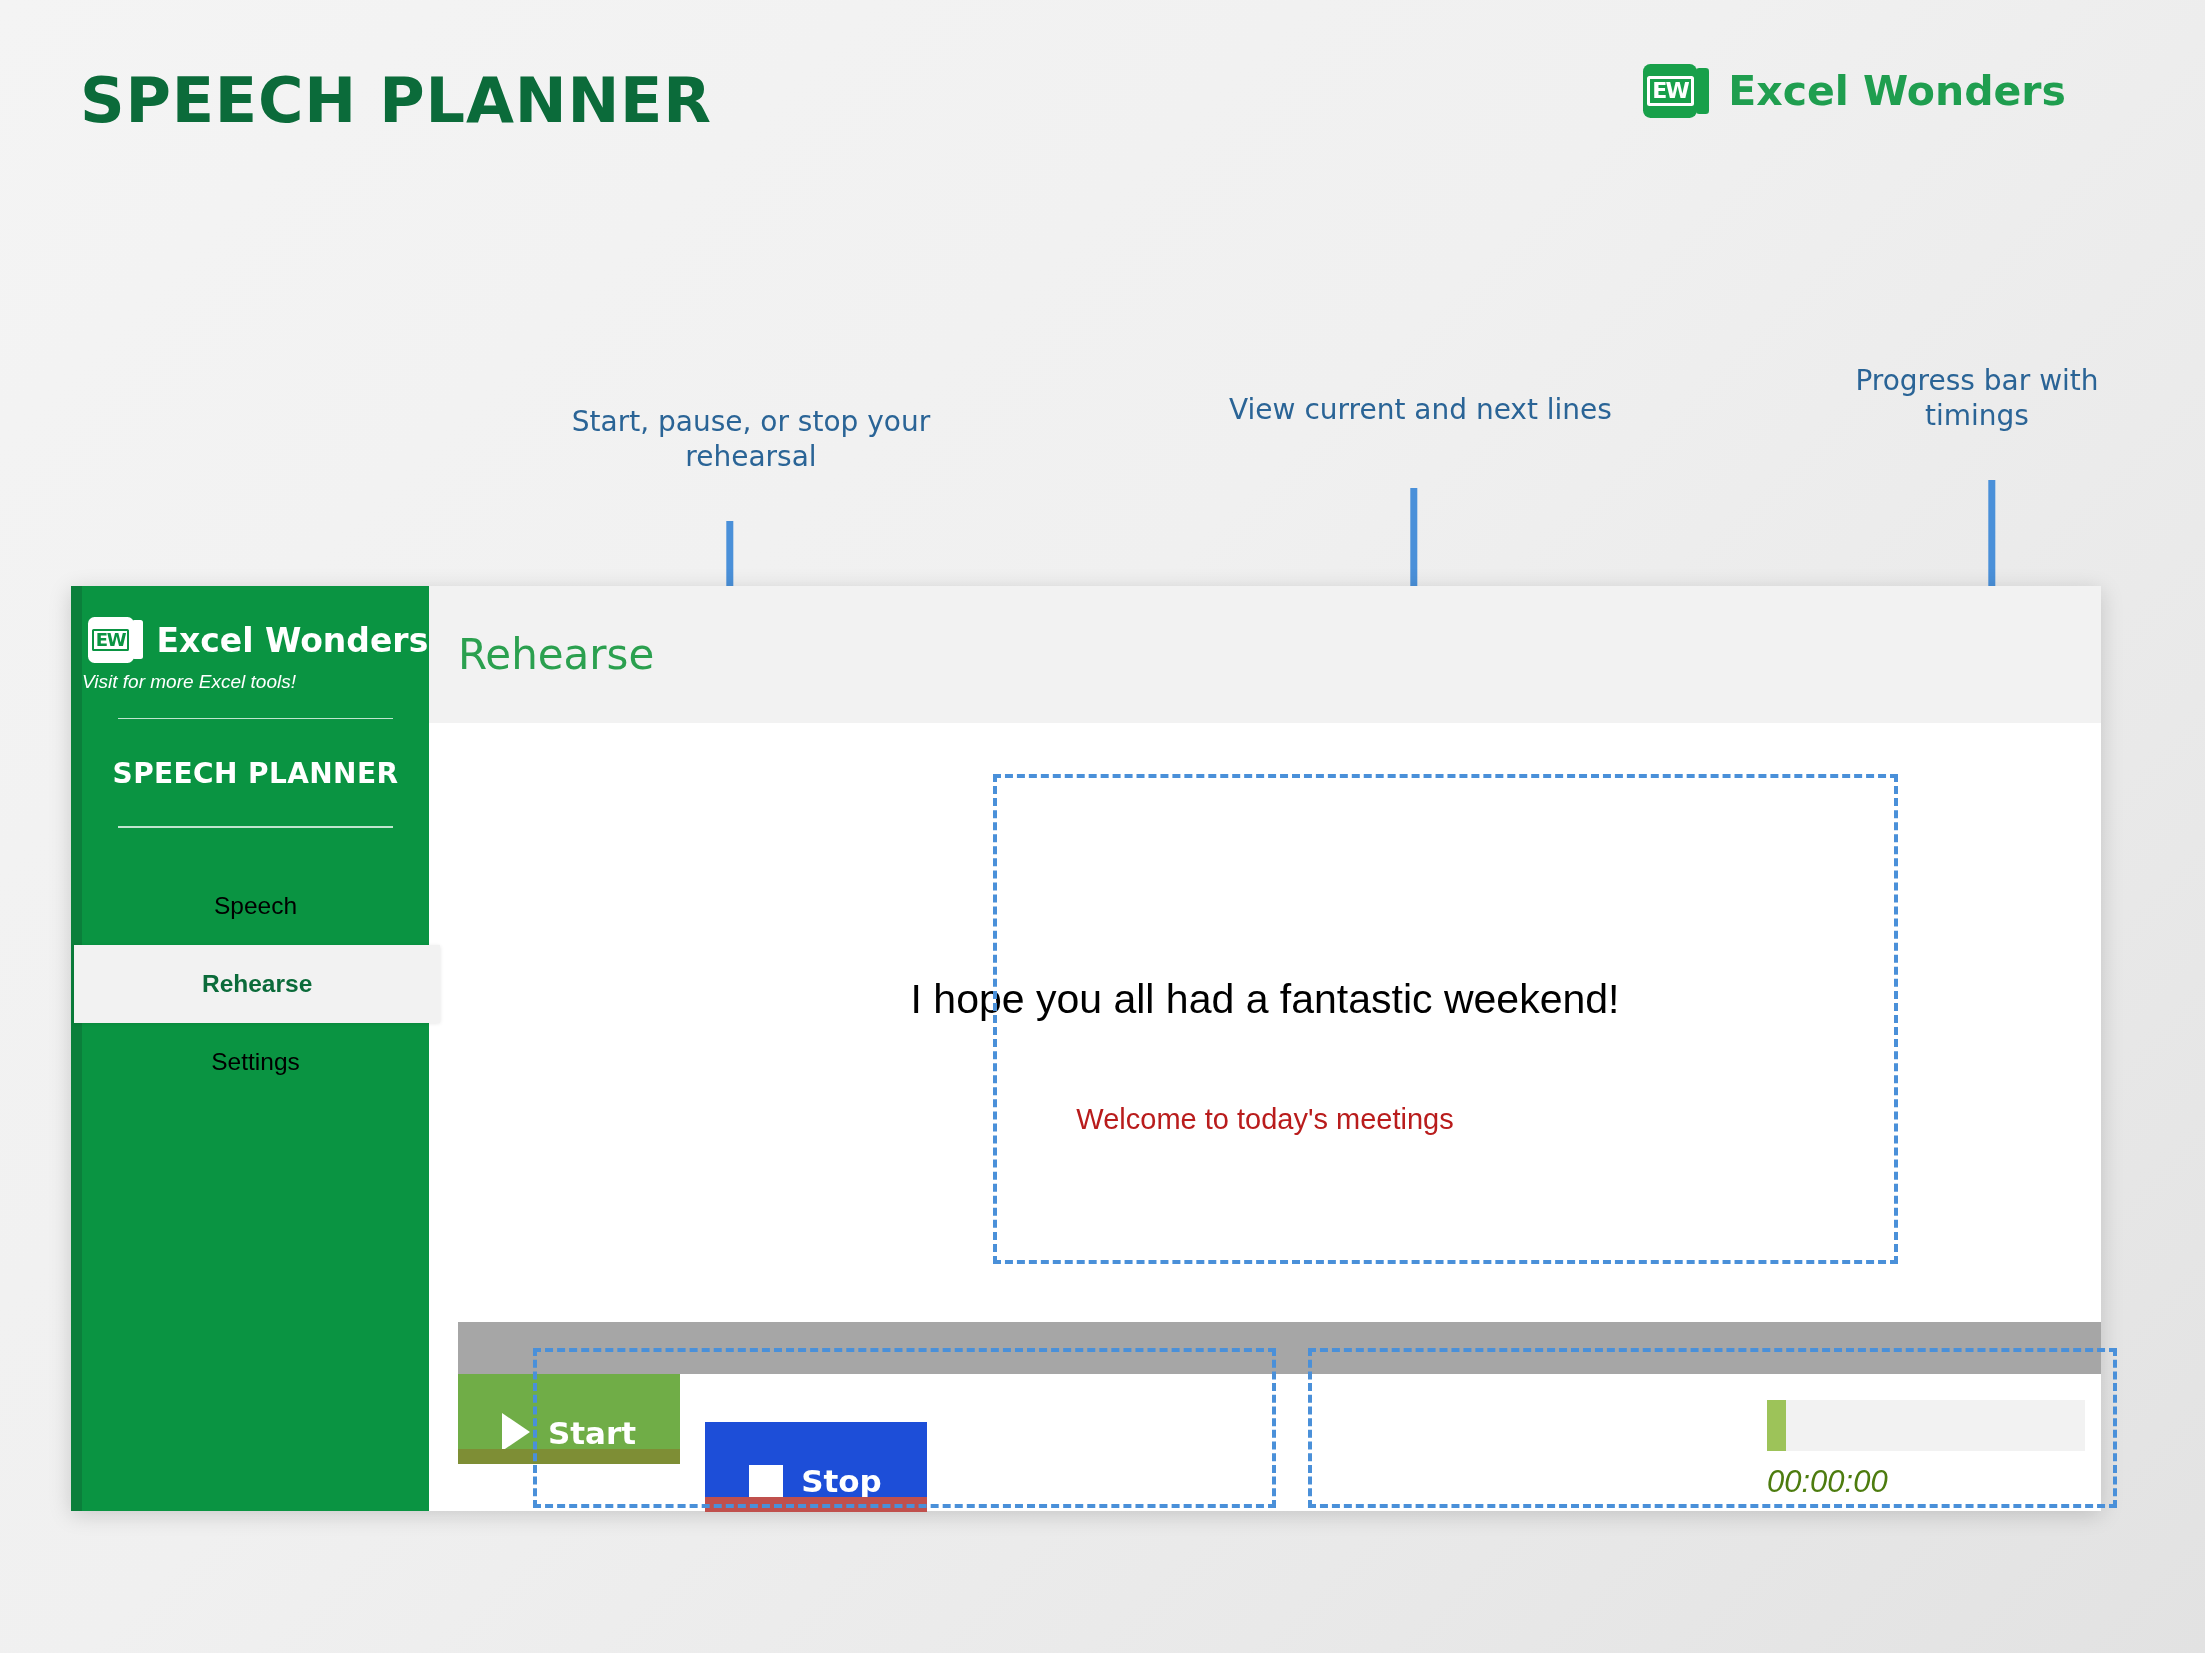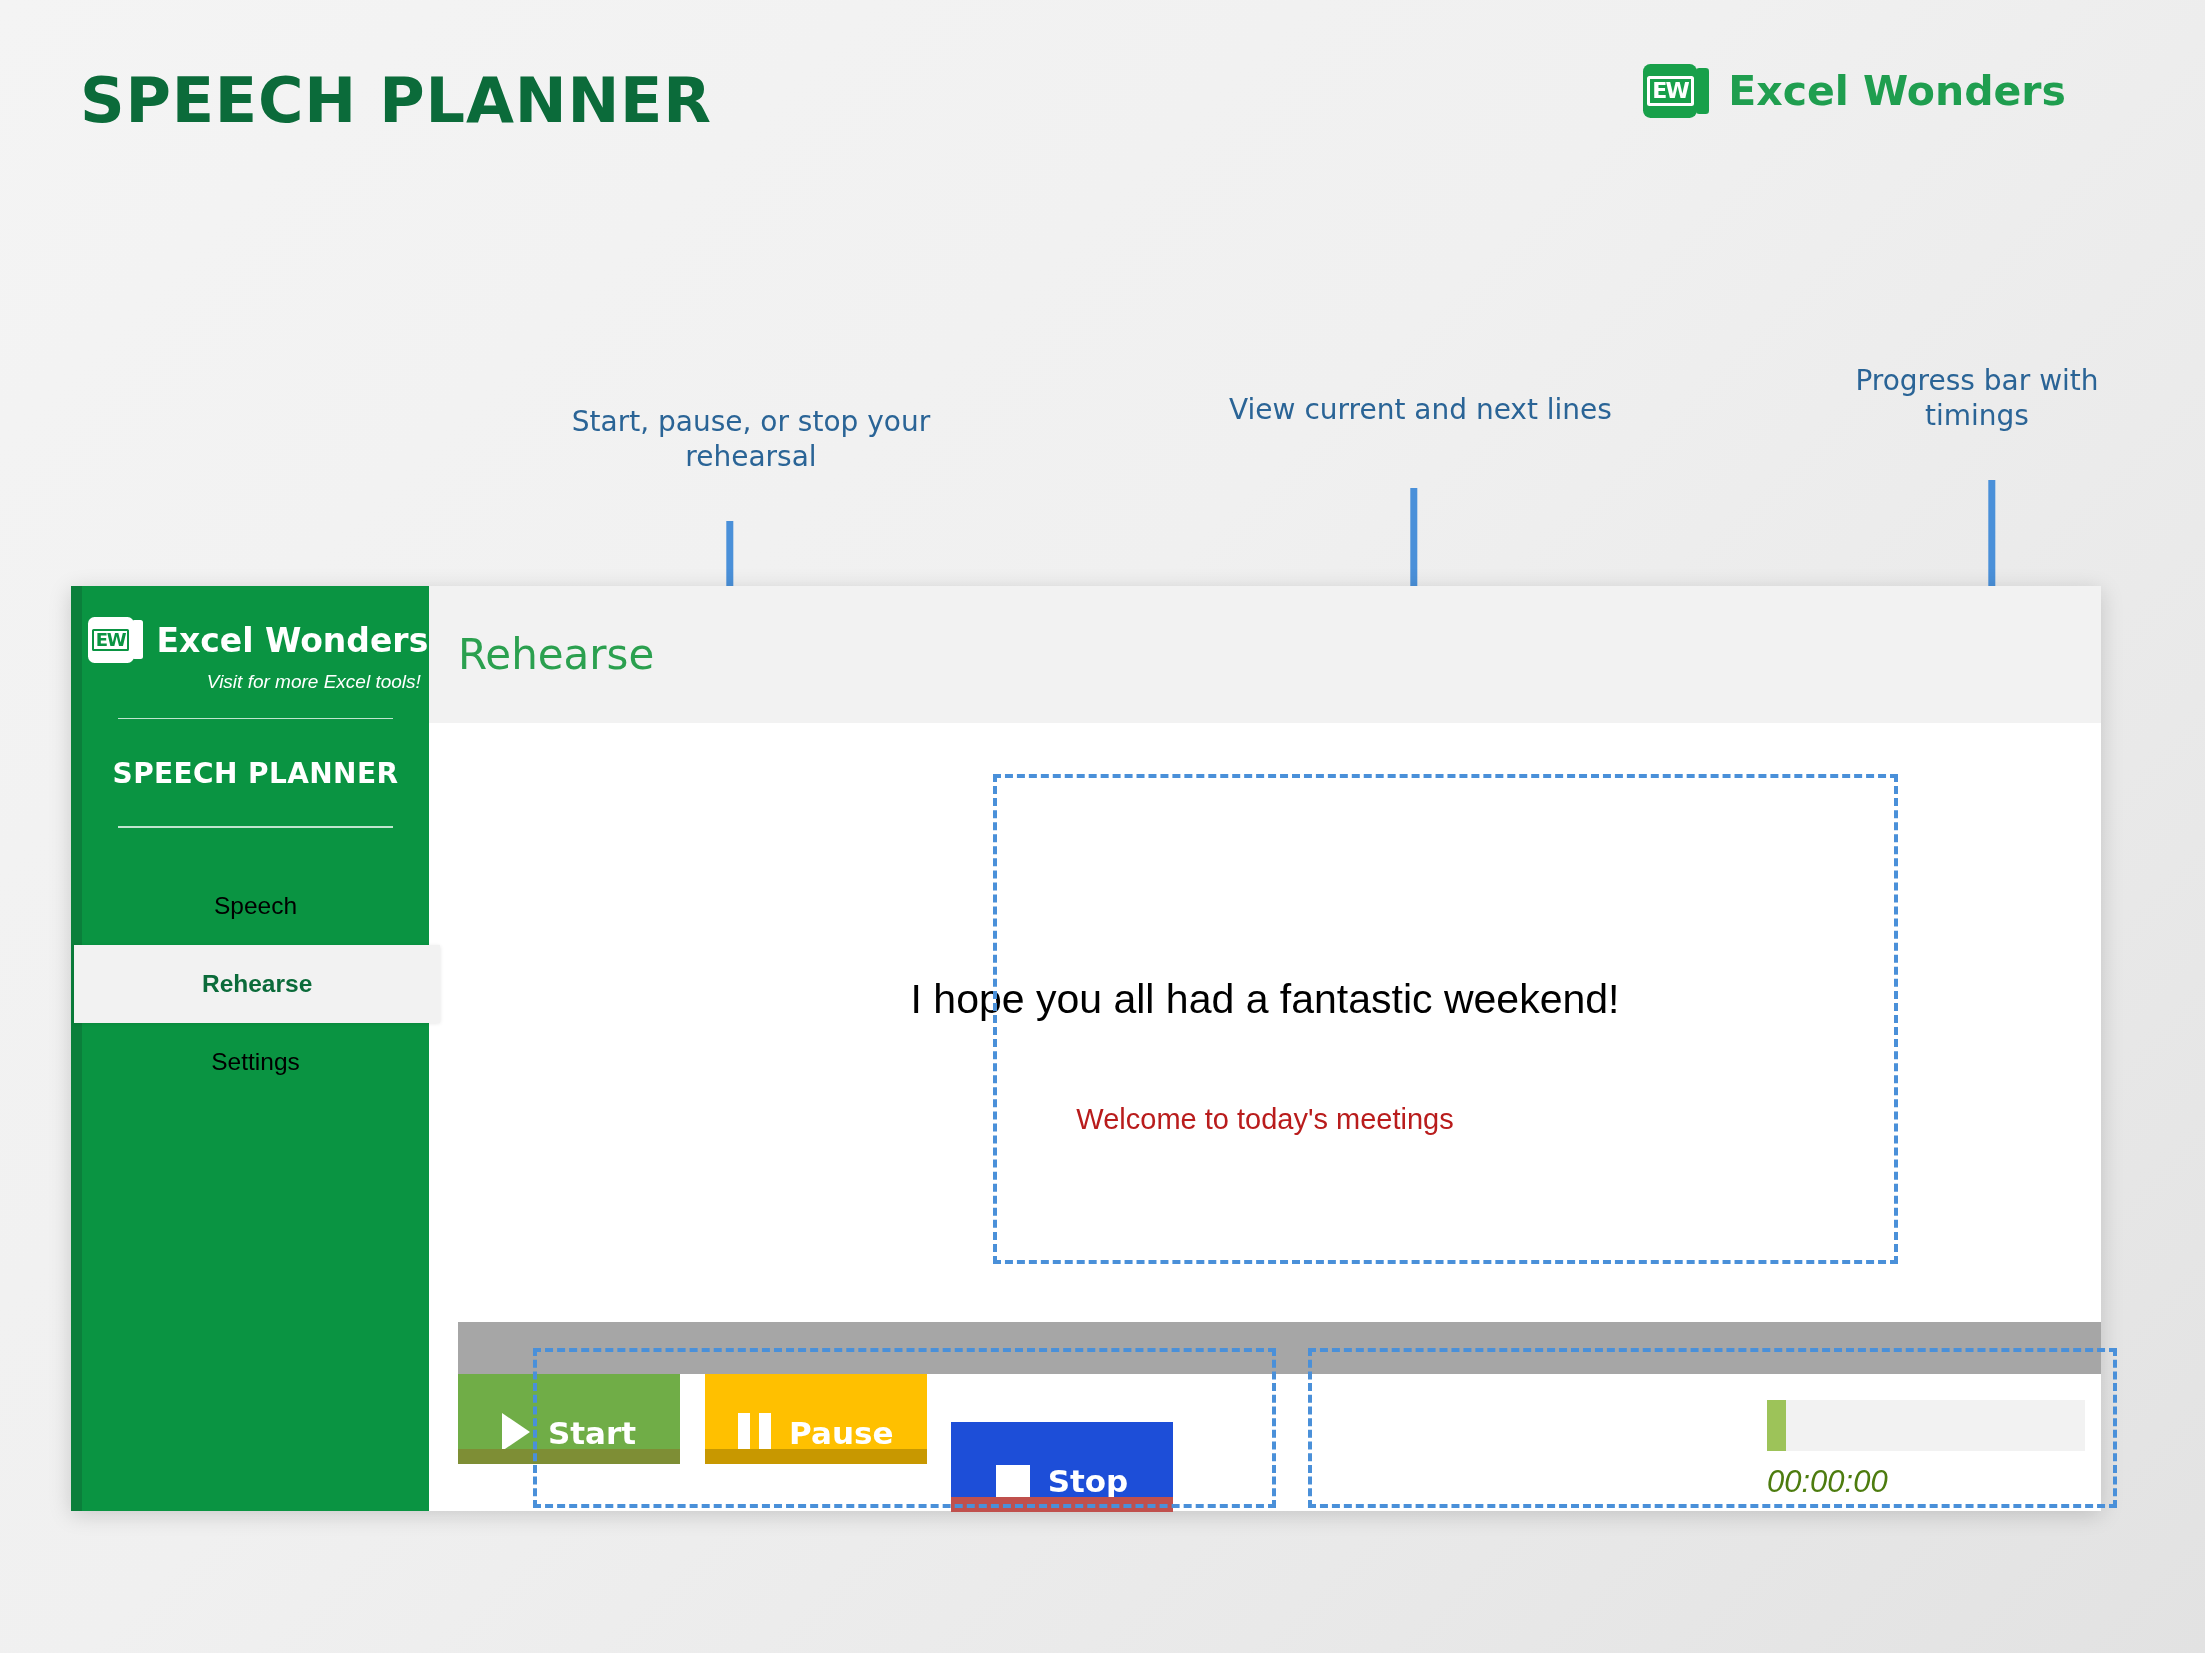--- a/index.html
+++ b/index.html
@@ -122,21 +122,21 @@
     letter-spacing: -1.2px; line-height: 1;
     border: 2.5px solid #0a9442; border-radius: 1.6px; padding: 0 1.6px 0.8px 1.6px;
     font-family: "DejaVu Sans", sans-serif;
   }
   .sb-brand-text {
     font-size: 33px; font-weight: bold; color: #ffffff; margin-left: 9.8px;
     font-family: "DejaVu Sans", sans-serif;
   }
   .sb-tagline {
     font-size: 19px; font-style: italic; color: #ffffff;
-    margin-top: 8.2px; text-align: right; padding-right: 8.2px;
+    margin-top: 8.2px; text-align: left; padding-right: 8.2px;
   }
   .sb-divider {
     height: 1.6px; background: rgba(255,255,255,0.75);
     margin: 24.5px 36px 0 36px;
   }
   .sb-app-name {
     text-align: center; font-size: 28px; font-weight: bold;
     letter-spacing: 0.4px; color: #ffffff;
     margin: 38px 0 36px 0;
     font-family: "DejaVu Sans", sans-serif;
@@ -332,28 +332,20 @@
       <div id="gray-band"></div>
     </div>
 
     <div id="controls-strip">
       <div id="transport">
         <button class="tbtn" id="btn-start">
           <span class="ico-play"></span>
           <span>Start</span>
           <span class="foot"></span>
         </button>
-        <button class="tbtn" id="btn-pause">
-          <span class="ico-pause">
-              <span></span>
-              <span></span>
-            </span>
-          <span>Pause</span>
-          <span class="foot"></span>
-        </button>
         <button class="tbtn" id="btn-stop">
           <span class="ico-stop"></span>
           <span>Stop</span>
           <span class="foot"></span>
         </button>
       </div>
 
       <div id="progress-area">
         <div id="progress-track">
           <div id="progress-fill" style="width: 6%;"></div>

